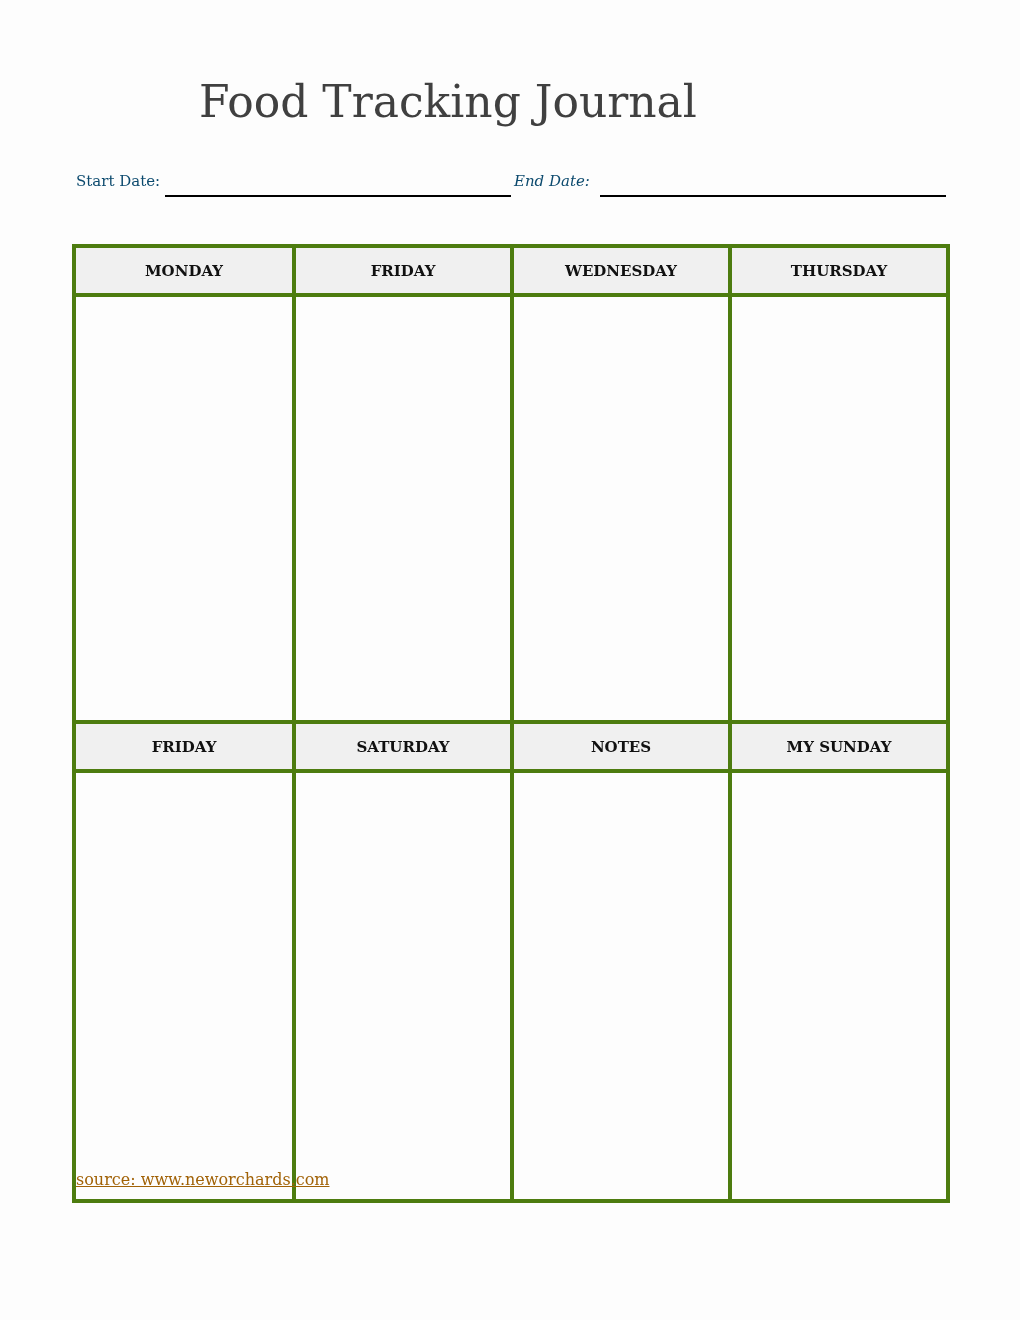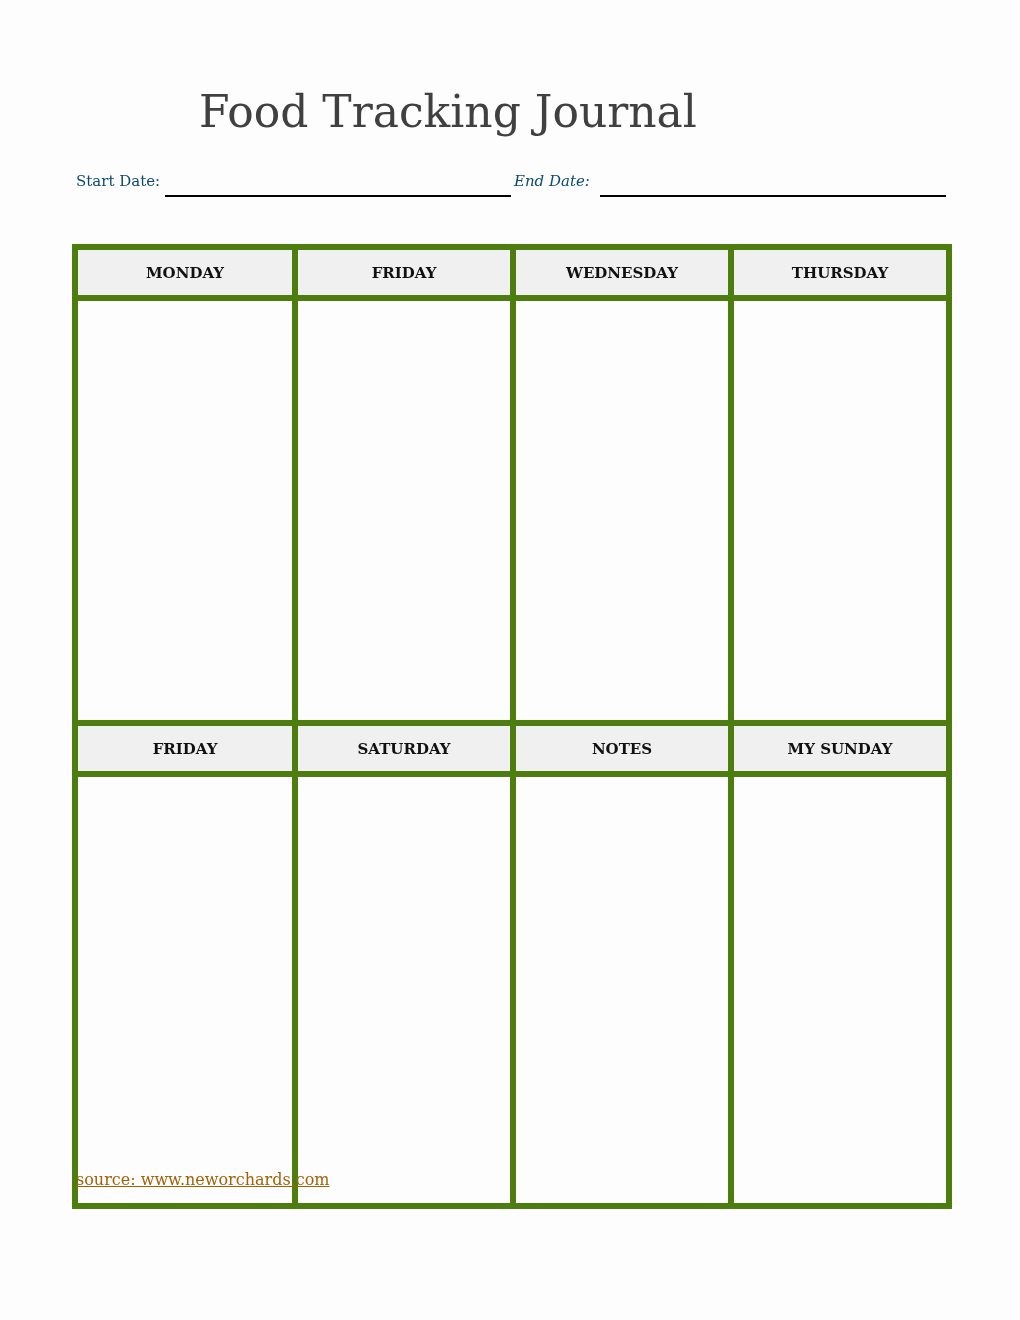--- a/index.html
+++ b/index.html
@@ -10,21 +10,21 @@
     body {
       width: 1020px;
       height: 1320px;
       position: relative;
       font-family: "DejaVu Serif", "Liberation Serif", serif;
       color: #111;
       overflow: hidden;
     }
     .title {
       position: absolute;
-      top: 82px;
+      top: 72px;
       left: 0;
       width: 896px;
       text-align: center;
       font-family: "DejaVu Serif", serif;
       font-size: 44px;
       color: #404040;
       letter-spacing: 0px;
       line-height: 60px;
       font-weight: normal;
     }
@@ -49,21 +49,21 @@
       border-bottom: 2px solid #000;
     }
     .week-table {
       position: absolute;
       left: 72px;
       width: 874px;
       border-collapse: collapse;
       table-layout: fixed;
     }
     .week-table th, .week-table td {
-      border: 6px solid #4d7c0f;
+      border: 4px solid #4d7c0f;
       padding: 9px;
     }
     .week-table th {
       background: #f0f0f0;
       height: 27px;
       font-family: "DejaVu Serif", serif;
       font-weight: bold;
       font-size: 15px;
       color: #111;
       text-align: center;

